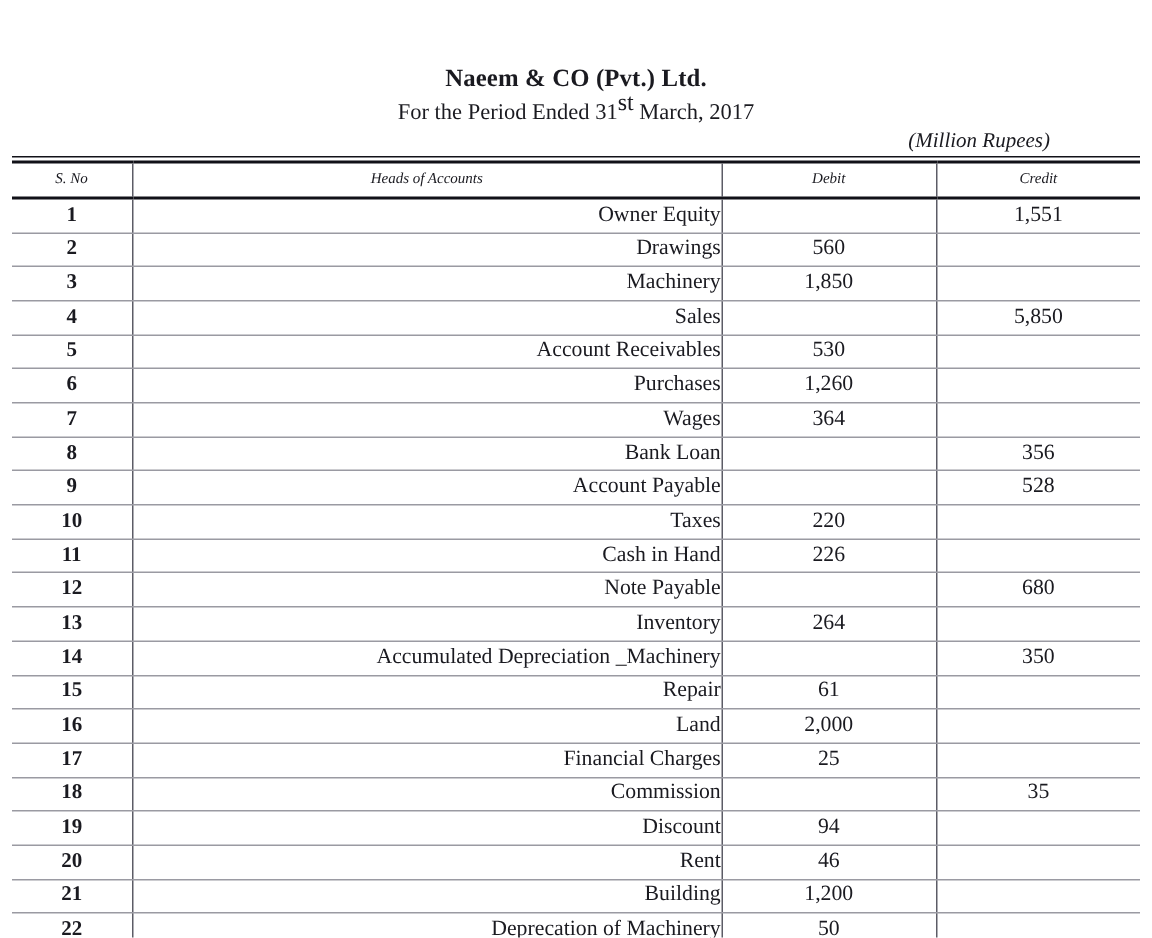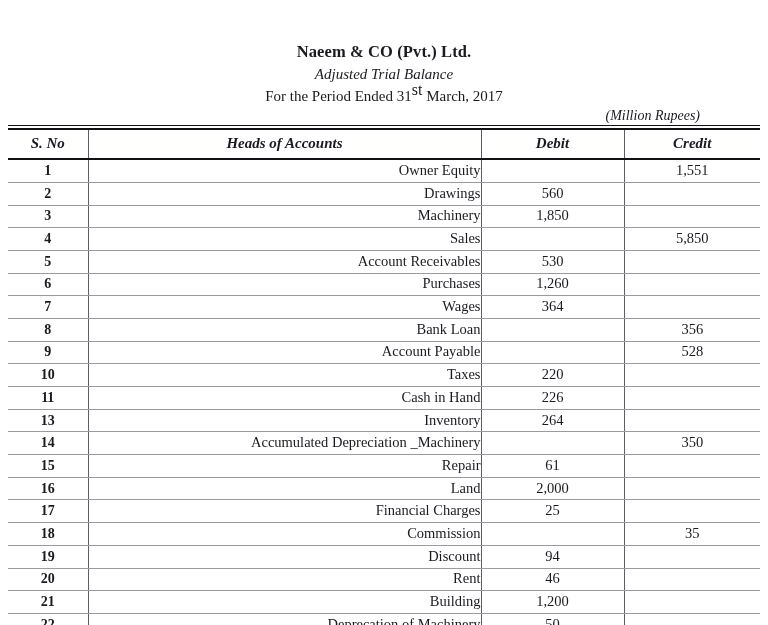--- a/index.html
+++ b/index.html
@@ -78,23 +78,23 @@
     border-collapse: collapse;
     table-layout: fixed;
     font-size: 14.5px;
   }
   table.tb col.c-sno    { width: 80px; }
   table.tb col.c-head   { width: 393px; }
   table.tb col.c-debit  { width: 143px; }
   table.tb col.c-credit { width: 136px; }
 
   thead th {
-    font-weight: bold;
+    font-weight: normal;
     font-style: italic;
-    font-size: 15px;
+    font-size: 10px;
     text-align: center;
     padding: 5px 0 6px 0;
     border-top: 2px solid #111118;
     border-bottom: 2.5px solid #111118;
     vertical-align: middle;
   }
   thead th.sep-r { border-right: 1px solid #5c5c66; }
 
   tbody td {
     height: 20.7px;
@@ -121,21 +121,20 @@
   }
   td.debit { border-right: 1px solid #5c5c66; }
 </style>
 </head>
 <body>
 
 <div class="page">
 
   <div class="titleblock">
     <div class="company-name">Naeem &amp; CO (Pvt.) Ltd.</div>
-    <div class="report-title">Adjusted Trial Balance</div>
     <div class="period-line"><span>For the Period Ended 31</span><span class="sup">st</span><span> March, 2017</span></div>
   </div>
 
   <div class="units-row">
     <span class="units-note">(Million Rupees)</span>
   </div>
 
   <div class="table-wrap">
     <table class="tb">
       <colgroup>
@@ -213,20 +212,26 @@
             <td class="amt debit">220</td>
             <td class="amt credit"></td>
           </tr>
           <tr>
             <td class="sno">11</td>
             <td class="head">Cash in Hand</td>
             <td class="amt debit">226</td>
             <td class="amt credit"></td>
           </tr>
           <tr>
+            <td class="sno">12</td>
+            <td class="head">Note Payable</td>
+            <td class="amt debit"></td>
+            <td class="amt credit">680</td>
+          </tr>
+          <tr>
             <td class="sno">13</td>
             <td class="head">Inventory</td>
             <td class="amt debit">264</td>
             <td class="amt credit"></td>
           </tr>
           <tr>
             <td class="sno">14</td>
             <td class="head">Accumulated Depreciation _Machinery</td>
             <td class="amt debit"></td>
             <td class="amt credit">350</td>

